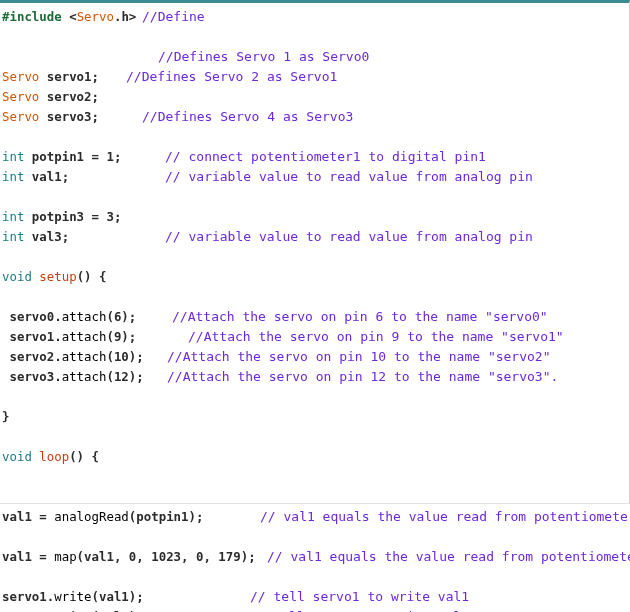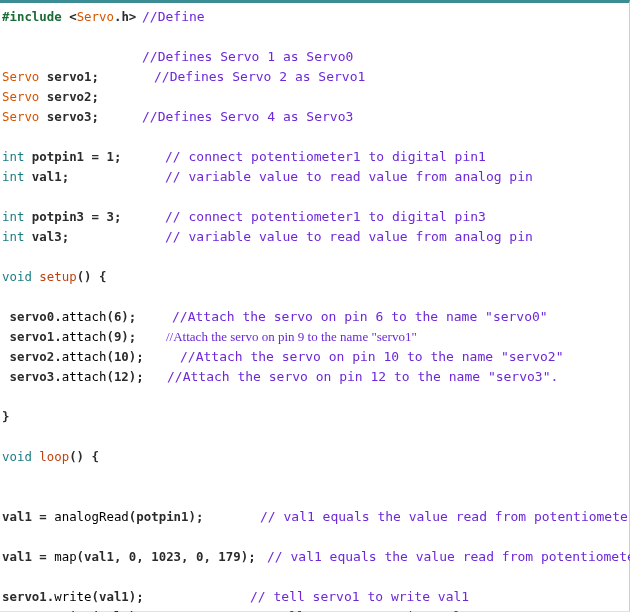--- a/index.html
+++ b/index.html
@@ -10,21 +10,21 @@
   body {
     width: 630px;
     height: 612px;
     overflow: hidden;
     font-family: "DejaVu Sans Mono", "Liberation Mono", monospace;
   }
 
   #editor {
     position: relative;
     width: 630px;
-    height: 612px;
+    height: 504px;
     background: #ffffff;
     box-sizing: border-box;
     border-top: 3px solid #3c8c93;
     border-right: 1px solid #cfcfcf;
     border-bottom: 1px solid #e2e2e2;
     padding: 3px 0 0 2px;
   }
 
   .code-area {
     position: relative;
@@ -77,25 +77,25 @@
 <div id="editor" style="border-top-color: rgb(60, 140, 147); background: rgb(255, 255, 255);">
   <div class="code-area" id="code-area">
       <div class="code-row">
         <span class="code line"><span class="t-pre">#include</span><span class="t-plain"> </span><span class="t-plain">&lt;</span><span class="t-type">Servo</span><span class="t-plain">.h&gt;</span></span>
         <span class="cmt" style="left: 140px;">//Define</span>
       </div>
       <div class="code-row">
         <span class="code line"></span>
       </div>
       <div class="code-row">
-        <span class="cmt" style="left: 140px;">//Defines Servo 1 as Servo0</span>
+        <span class="cmt" style="left: 156px;">//Defines Servo 1 as Servo0</span>
       </div>
       <div class="code-row">
         <span class="code line"><span class="t-type">Servo</span><span class="t-plain"> servo1;</span></span>
-        <span class="cmt" style="left: 152px;">//Defines Servo 2 as Servo1</span>
+        <span class="cmt" style="left: 124px;">//Defines Servo 2 as Servo1</span>
       </div>
       <div class="code-row">
         <span class="code line"><span class="t-type">Servo</span><span class="t-plain"> servo2;</span></span>
       </div>
       <div class="code-row">
         <span class="code line"><span class="t-type">Servo</span><span class="t-plain"> servo3;</span></span>
         <span class="cmt" style="left: 140px;">//Defines Servo 4 as Servo3</span>
       </div>
       <div class="code-row">
         <span class="code line"></span>
@@ -106,46 +106,45 @@
       </div>
       <div class="code-row">
         <span class="code line"><span class="t-kw">int</span><span class="t-plain"> val1;</span></span>
         <span class="cmt" style="left: 163px;">// variable value to read value from analog pin</span>
       </div>
       <div class="code-row">
         <span class="code line"></span>
       </div>
       <div class="code-row">
         <span class="code line"><span class="t-kw">int</span><span class="t-plain"> potpin3 = 3;</span></span>
-        <span class="cmt" style="left: 163px;">// connect potentiometer1 to digital pin3</span>
       </div>
       <div class="code-row">
         <span class="code line"><span class="t-kw">int</span><span class="t-plain"> val3;</span></span>
         <span class="cmt" style="left: 163px;">// variable value to read value from analog pin</span>
       </div>
       <div class="code-row">
         <span class="code line"></span>
       </div>
       <div class="code-row">
         <span class="code line"><span class="t-kw">void</span><span class="t-plain"> </span><span class="t-fn">setup</span><span class="t-plain">() {</span></span>
       </div>
       <div class="code-row">
         <span class="code line"></span>
       </div>
       <div class="code-row">
         <span class="code line"><span class="t-plain"> servo0.</span><span class="t-meth">attach</span><span class="t-plain">(6);</span></span>
         <span class="cmt" style="left: 170px;">//Attach the servo on pin 6 to the name "servo0"</span>
       </div>
       <div class="code-row">
         <span class="code line"><span class="t-plain"> servo1.</span><span class="t-meth">attach</span><span class="t-plain">(9);</span></span>
-        <span class="cmt" style="left: 164px; font-family: Liberation Serif, serif;">//Attach the servo on pin 9 to the name "servo1"</span>
+        <span class="cmt" style="left: 186px;">//Attach the servo on pin 9 to the name "servo1"</span>
       </div>
       <div class="code-row">
         <span class="code line"><span class="t-plain"> servo2.</span><span class="t-meth">attach</span><span class="t-plain">(10);</span></span>
-        <span class="cmt" style="left: 178px;">//Attach the servo on pin 10 to the name "servo2"</span>
+        <span class="cmt" style="left: 165px;">//Attach the servo on pin 10 to the name "servo2"</span>
       </div>
       <div class="code-row">
         <span class="code line"><span class="t-plain"> servo3.</span><span class="t-meth">attach</span><span class="t-plain">(12);</span></span>
         <span class="cmt" style="left: 165px;">//Attach the servo on pin 12 to the name "servo3".</span>
       </div>
       <div class="code-row">
         <span class="code line"></span>
       </div>
       <div class="code-row">
         <span class="code line"><span class="t-plain">}</span></span>

